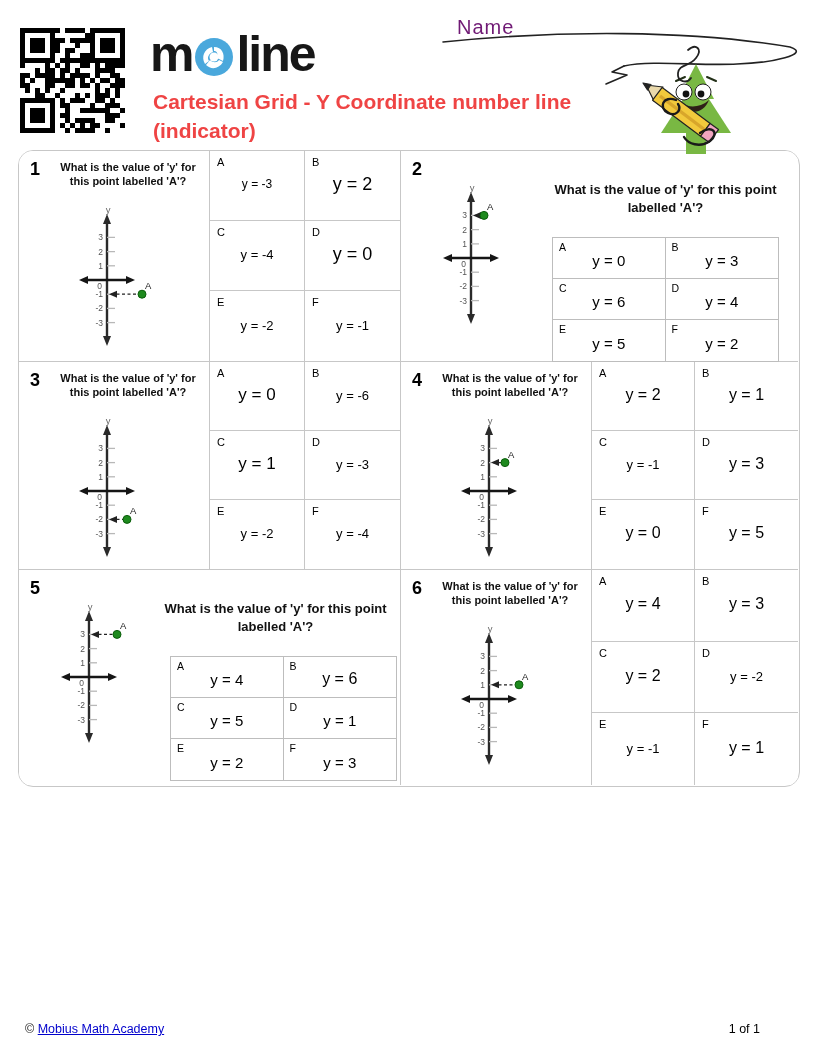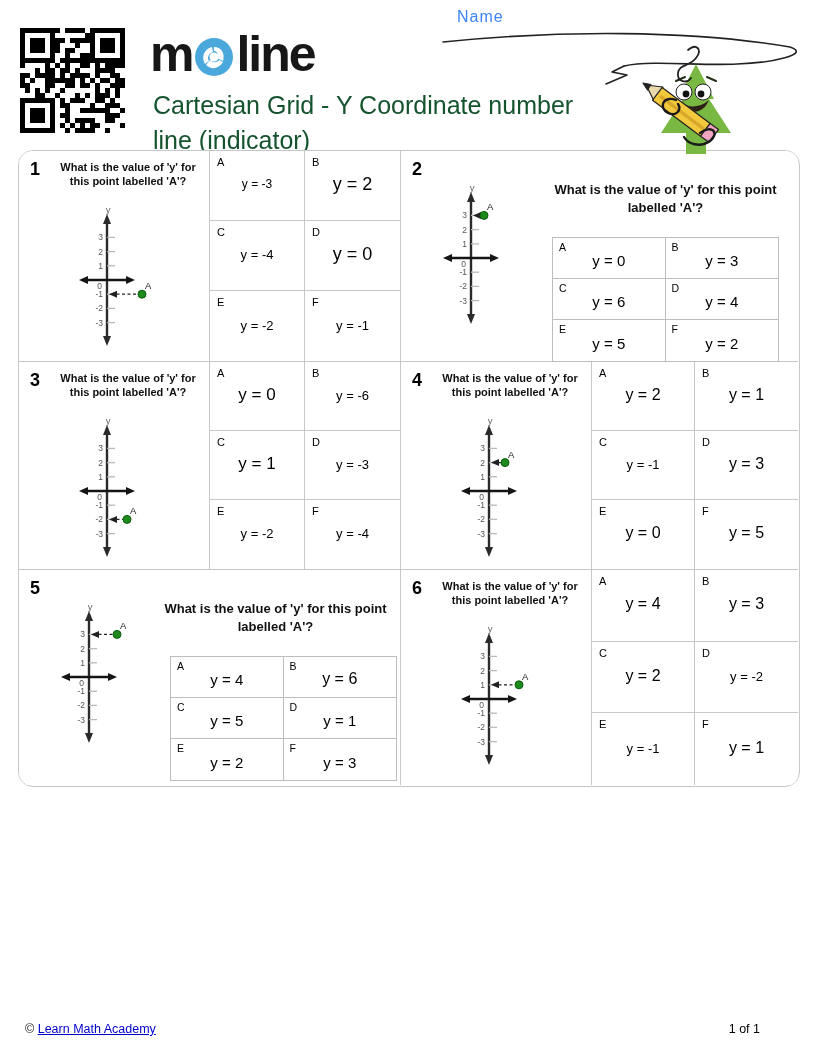--- a/index.html
+++ b/index.html
@@ -5,23 +5,23 @@
   html,body{margin:0;padding:0;background:#fff;}
   *{box-sizing:border-box;}
   .page{position:relative;width:815px;height:1050px;background:#fff;
         font-family:"Liberation Sans",sans-serif;overflow:hidden;color:#111;}
 
   
   .qr{position:absolute;left:20px;top:28px;}
   .logo{position:absolute;left:150px;top:24px;display:flex;align-items:center;
         font-weight:bold;font-size:50px;letter-spacing:-2px;color:#171717;height:60px;}
   .logo .o{margin:6px 1px 0 1px;}
-  .title{position:absolute;left:153px;top:88px;width:452px;font-size:25px;
-         font-weight:normal;line-height:1.38;color:#14532d;}
-  .name-label{position:absolute;left:457px;top:8px;font-size:16px;color:#3b82f6;
+  .title{position:absolute;left:153px;top:88px;width:452px;font-size:21px;
+         font-weight:bold;line-height:1.38;color:#ef4444;}
+  .name-label{position:absolute;left:457px;top:16px;font-size:20px;color:#701a75;
               letter-spacing:1px;z-index:3;}
   .header-art{position:absolute;left:430px;top:0;z-index:2;}
 
   
   .grid{position:absolute;left:18px;top:150px;width:782px;height:637px;
         display:grid;grid-template-columns:382px 397px;grid-template-rows:211px 208px 215px;
         border:1.5px solid #c7c7c7;border-radius:15px;overflow:hidden;background:#fff;}
   .q-cell{position:relative;background:#fff;}
   .q-cell.bR{border-right:1.5px solid #c7c7c7;}
   .q-cell.bB{border-bottom:1.5px solid #c7c7c7;}
@@ -616,17 +616,17 @@
             <div class="opt-letter">F</div>
             <div class="opt-value" style="font-size: 16px;">y = 1</div>
           </div>
         </div>
       </div>
     </div>
 
   <div class="footer">
     <div class="f-left">
       <span>©</span>
-      <a class="f-link" href="#">Learn Math Academy</a>
+      <a class="f-link" href="#">Mobius Math Academy</a>
     </div>
     <div class="f-right">1 of 1</div>
   </div>
 </div>
 
 </body></html>

